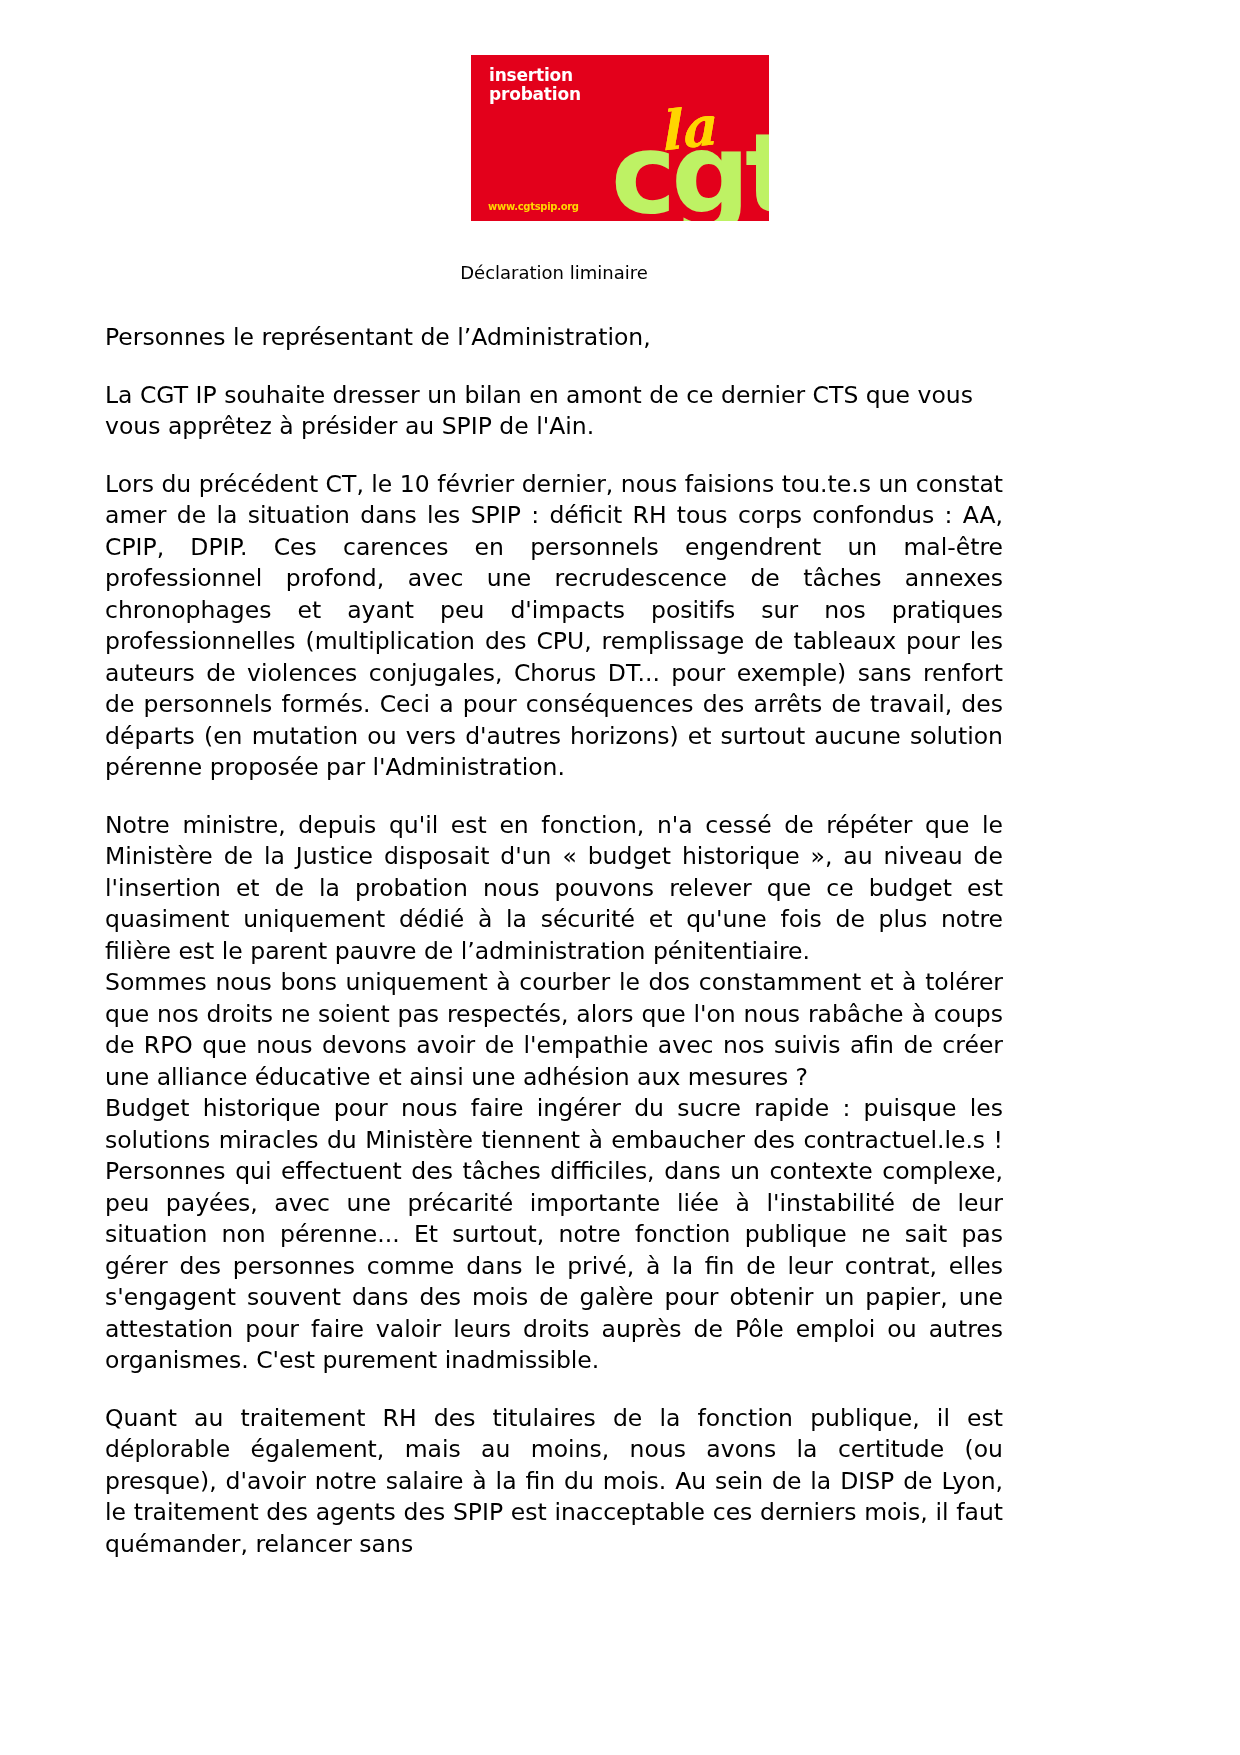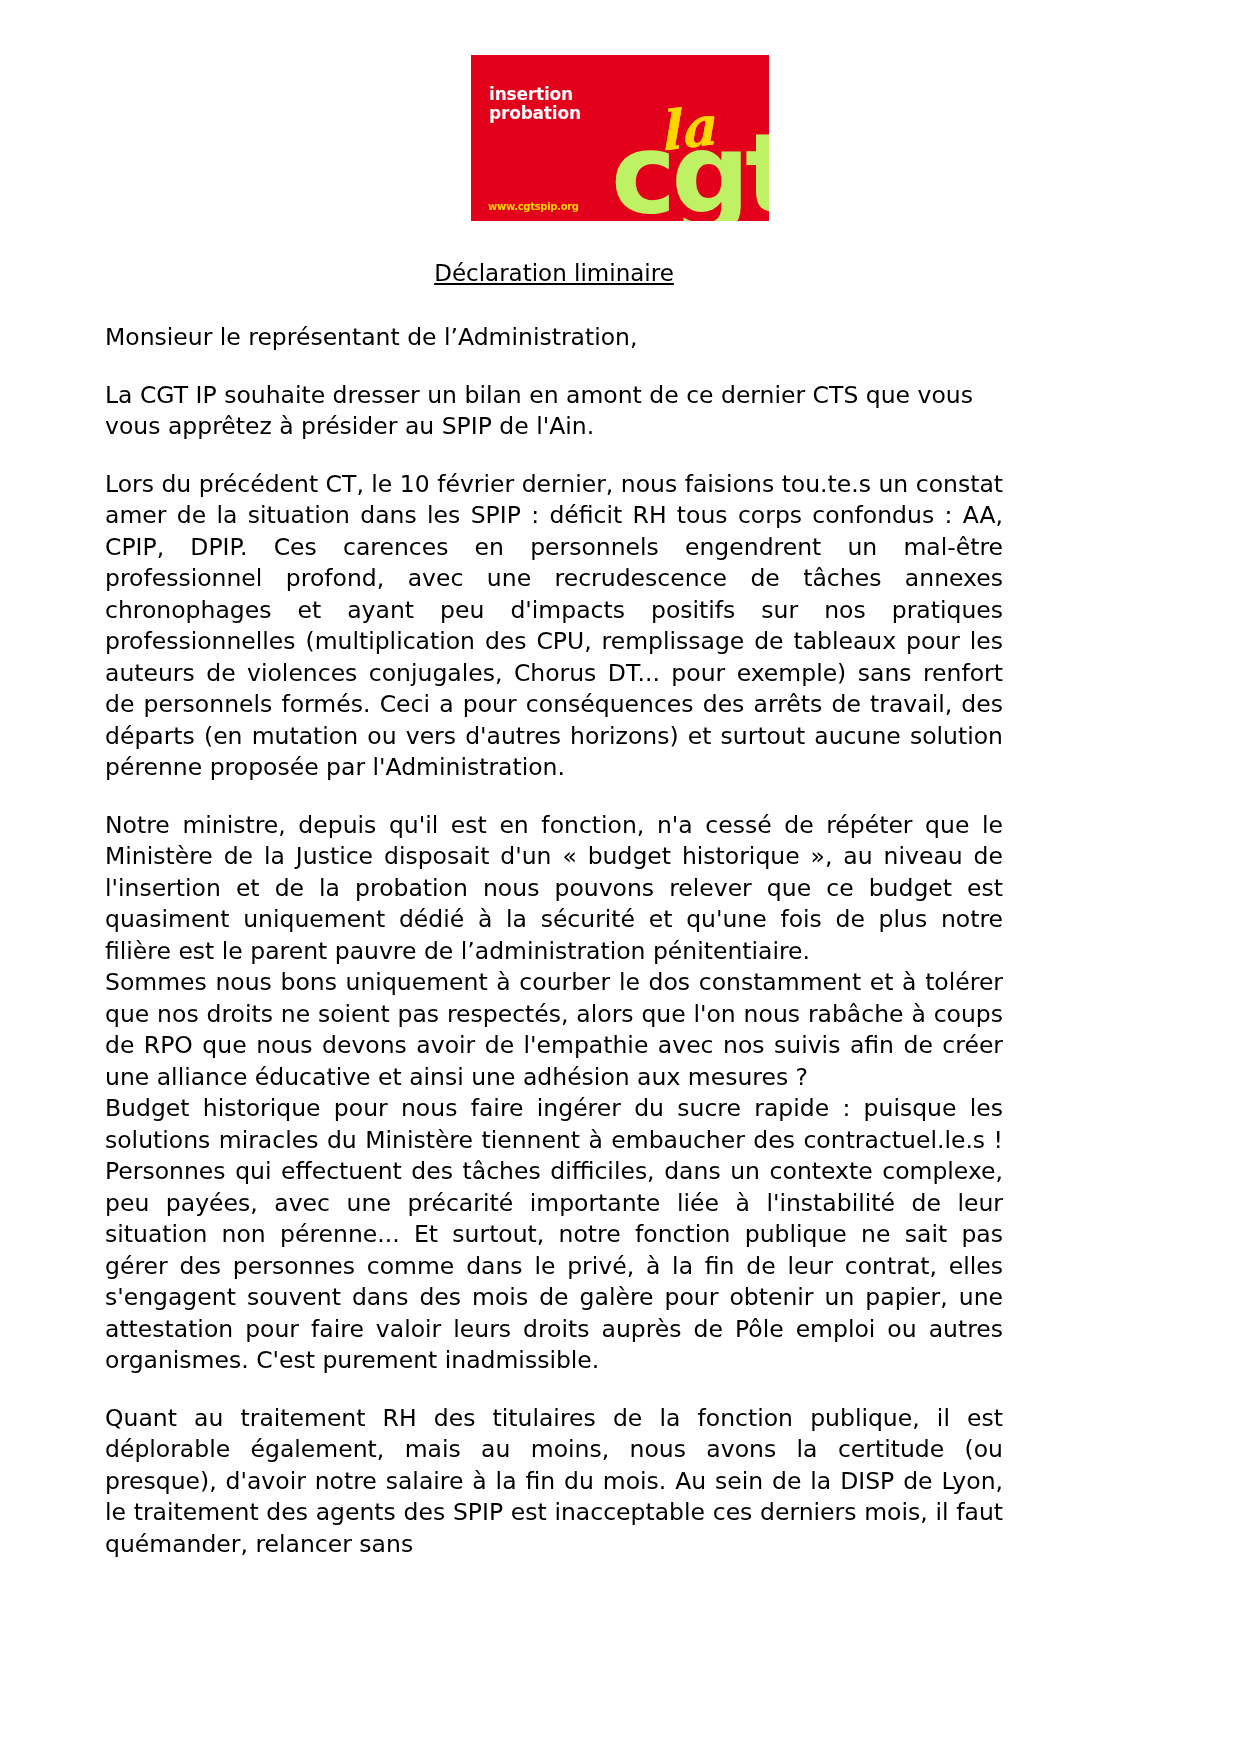--- a/index.html
+++ b/index.html
@@ -37,21 +37,21 @@
   .logo {
     position: relative;
     width: 298px;
     height: 166px;
     background: #E3001B;
     overflow: hidden;
   }
   .logo-top-text {
     position: absolute;
     left: 18px;
-    top: 30px;
+    top: 11px;
     color: #ffffff;
     font-family: "DejaVu Sans", sans-serif;
     font-weight: 700;
     font-size: 17px;
     line-height: 19px;
     letter-spacing: -0.2px;
     white-space: pre-line;
   }
   .logo-la {
     position: absolute;
@@ -91,25 +91,24 @@
 
   
   .doc {
     position: absolute;
     top: 258px;
     left: 105px;
     width: 898px;
   }
   .doc-title {
     text-align: center;
-    font-size: 23px;
+    font-size: 18px;
     line-height: 30px;
     margin: 0 0 34px 0;
     font-family: "DejaVu Sans", sans-serif;
-    text-decoration: underline;
   }
   p.para {
     margin: 0 0 26px 0;
     font-size: 23.5px;
     line-height: 31.5px;
     font-family: "DejaVu Sans", sans-serif;
     text-align: justify;
     text-justify: inter-word;
     hyphens: none;
   }
@@ -134,21 +133,21 @@
 probation</div>
       <div class="logo-la">la</div>
       <div class="logo-cgt">cgt</div>
       <div class="logo-url">www.cgtspip.org</div>
     </div>
   </div>
 
   <div class="doc">
     <div class="doc-title">Déclaration liminaire</div>
 
-    <p class="para left">Monsieur le représentant de l’Administration,</p>
+    <p class="para left">Personnes le représentant de l’Administration,</p>
 
     <p class="para left">La CGT IP souhaite dresser un bilan en amont de ce dernier CTS que vous vous apprêtez à présider au SPIP de l'Ain.</p>
 
     <p class="para">Lors du précédent CT, le 10 février dernier, nous faisions tou.te.s un constat amer de la situation dans les SPIP : déficit RH tous corps confondus : AA, CPIP, DPIP. Ces carences en personnels engendrent un mal-être professionnel profond, avec une recrudescence de tâches annexes chronophages et ayant peu d'impacts positifs sur nos pratiques professionnelles (multiplication des CPU, remplissage de tableaux pour les auteurs de violences conjugales, Chorus DT... pour exemple) sans renfort de personnels formés. Ceci a pour conséquences des arrêts de travail, des départs (en mutation ou vers d'autres horizons) et surtout aucune solution pérenne proposée par l'Administration.</p>
 
     <p class="para tight">Notre ministre, depuis qu'il est en fonction, n'a cessé de répéter que le Ministère de la Justice disposait d'un « budget historique », au niveau de l'insertion et de la probation nous pouvons relever que ce budget est quasiment uniquement dédié à la sécurité et qu'une fois de plus notre filière est le parent pauvre de l’administration pénitentiaire.</p>
 
 
     <p class="para tight">Sommes nous bons uniquement à courber le dos constamment et à tolérer que nos droits ne soient pas respectés, alors que l'on nous rabâche à coups de RPO que nous devons avoir de l'empathie avec nos suivis afin de créer une alliance éducative et ainsi une adhésion aux mesures ?</p>
 

